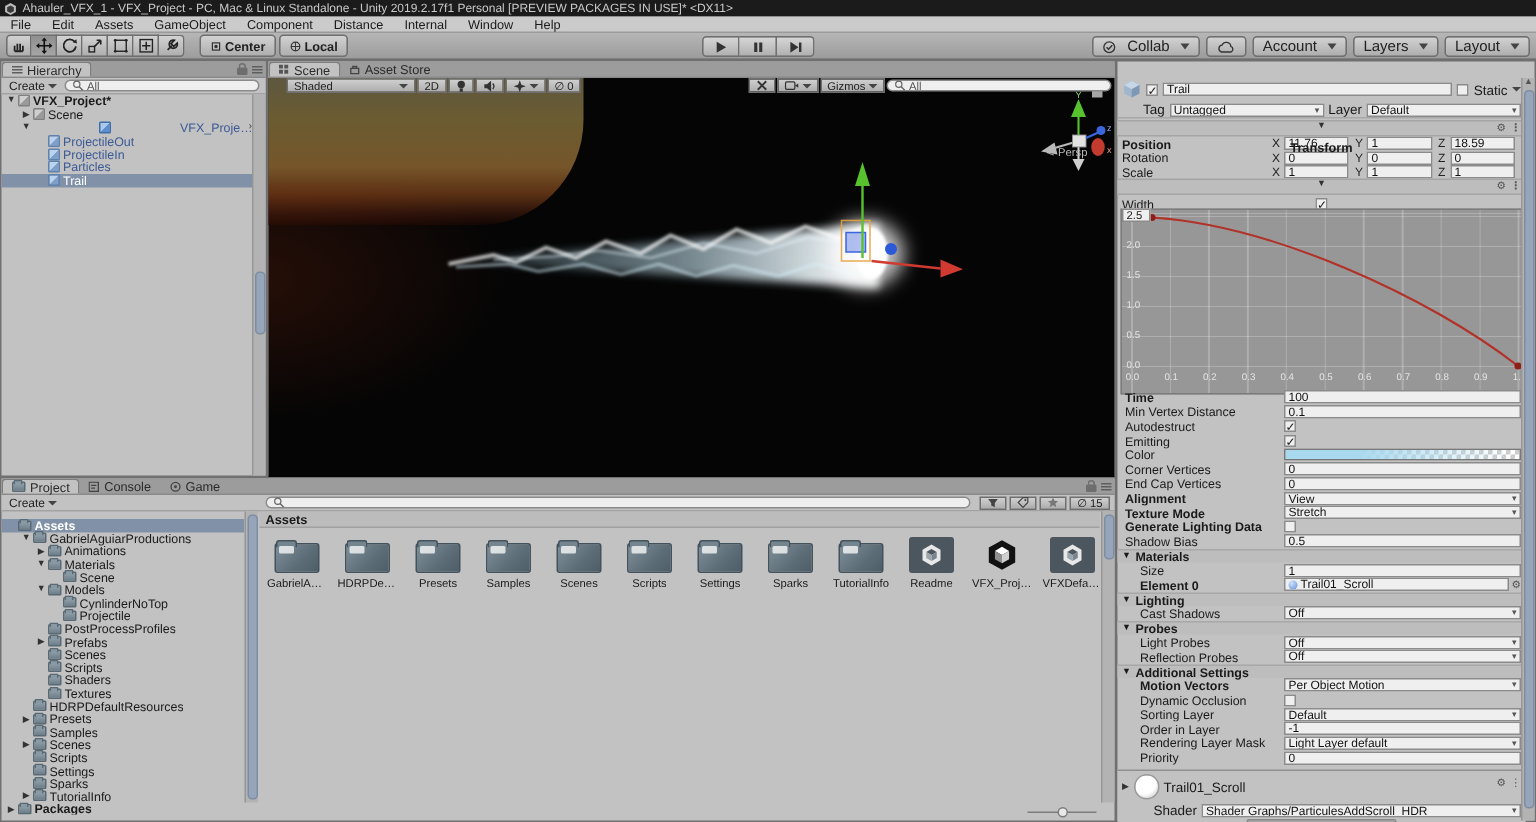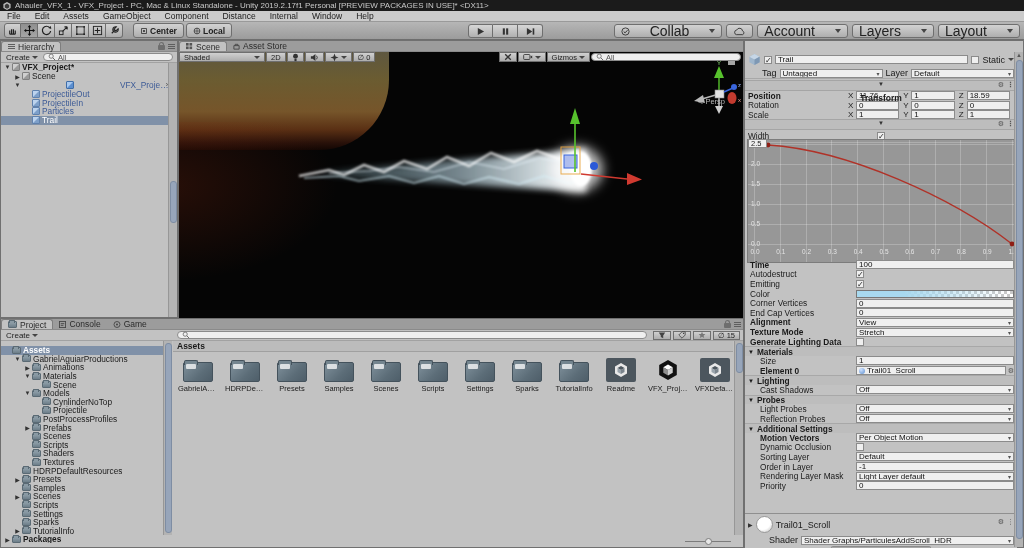--- a/index.html
+++ b/index.html
@@ -16,21 +16,21 @@
   .tbtn:first-child{border-left-width:1px;border-radius:3px 0 0 3px;}
   .tbtn:last-child{border-radius:0 3px 3px 0;}
   .tbtn.on{background:linear-gradient(#8f8f8f,#a5a5a5);}
   .pivotgrp{display:flex;margin-left:10px;}
   .pbtn{height:15px;padding:0 6px;background:linear-gradient(#d2d2d2,#aeaeae);border:1px solid #6f6f6f;border-radius:3px;display:flex;align-items:center;gap:2px;font-size:8.5px;font-weight:bold;color:#222;margin-right:2px;}
   .playgrp{position:absolute;left:468px;top:2px;display:flex;}
   .playbtn{width:25px;height:14px;background:linear-gradient(#d6d6d6,#b0b0b0);border:1px solid #6f6f6f;border-left-width:0;display:flex;align-items:center;justify-content:center;}
   .playbtn:first-child{border-left-width:1px;border-radius:3px 0 0 3px;}
   .playbtn:last-child{border-radius:0 3px 3px 0;}
   .rightgrp{position:absolute;right:4px;top:2px;display:flex;gap:4px;}
-  .dbtn{height:14px;padding:0 6px;background:linear-gradient(#d2d2d2,#aeaeae);border:1px solid #6f6f6f;border-radius:3px;display:flex;align-items:center;gap:20px;font-size:14px;color:#222;}
+  .dbtn{height:14px;padding:0 6px;background:linear-gradient(#d2d2d2,#aeaeae);border:1px solid #6f6f6f;border-radius:3px;display:flex;align-items:center;gap:7px;font-size:10px;color:#222;}
   .dda{width:0;height:0;border-left:3px solid transparent;border-right:3px solid transparent;border-top:4px solid #444;}
 
   
   .panel{position:absolute;background:#c2c2c2;border:1px solid #707070;}
   .tabbar{height:11px;background:#9c9c9c;display:flex;align-items:flex-end;border-bottom:1px solid #8a8a8a;position:relative;}
   .tab{height:10px;padding:0 6px;display:flex;align-items:center;gap:3px;font-size:8.5px;color:#2a2a2a;border-radius:3px 3px 0 0;}
   .tab.active{background:#c2c2c2;border:1px solid #7e7e7e;border-bottom:none;}
   .paniconr{position:absolute;right:2px;top:1px;display:flex;gap:3px;align-items:center;}
   .createrow{height:11px;background:#c2c2c2;border-bottom:1px solid #a2a2a2;display:flex;align-items:center;padding:0 2px;position:relative;}
   .createbtn{font-size:8px;color:#222;display:flex;align-items:center;gap:2px;padding:0 3px;}
@@ -48,21 +48,21 @@
   .cube-blue{background:linear-gradient(135deg,#bcd3ee 49%,#7d9fc9 51%);border:1px solid #5f81ad;}
   .cube-prefab{background:linear-gradient(135deg,#a9c9ef 49%,#5c8fd0 51%);border:1px solid #3f6da8;}
   .foldico{width:9px;height:7px;flex:none;margin-right:2px;background:linear-gradient(#93a3ad,#6d7e89);border:1px solid #5a6a74;border-radius:1px;position:relative;}
   .foldico:before{content:"";position:absolute;left:0;top:-2px;width:4px;height:2px;background:#8a9aa4;border:1px solid #5a6a74;border-bottom:none;border-radius:1px 1px 0 0;}
   .chev{position:absolute;right:2px;font-size:7px;color:#444;}
 
   
   .viewport{position:absolute;left:0;top:11px;width:564px;height:267px;background:#050505;overflow:hidden;}
   .blob{position:absolute;left:-40px;top:-30px;width:250px;height:128px;border-radius:0 0 70px 0;background:linear-gradient(180deg,#55544a 8%,#6b5c31 45%,#76552a 70%,#5a3014 84%,#2a120a 94%,#120603 100%);}
   .blob2{position:absolute;left:-60px;top:70px;width:220px;height:160px;background:radial-gradient(ellipse at 20% 40%,rgba(130,40,15,.28),rgba(0,0,0,0) 70%);}
-  .scenebar{position:absolute;left:0;top:11px;height:10px;display:flex;align-items:center;gap:1px;}
+  .scenebar{position:absolute;left:12px;top:11px;height:10px;display:flex;align-items:center;gap:1px;}
   .sbtn{height:10px;background:linear-gradient(#d0d0d0,#adadad);border:1px solid #6f6f6f;display:flex;align-items:center;justify-content:center;font-size:7.5px;padding:0 4px;gap:2px;color:#222;}
   .scenebar-r{position:absolute;right:2px;top:11px;height:10px;display:flex;align-items:center;gap:1px;}
   .persp{position:absolute;color:#b9b9b9;font-size:7.5px;}
   .trail-svg{position:absolute;left:0;top:0;}
 
   
   .assetshdr{position:absolute;height:11px;background:#bcbcbc;border-bottom:1px solid #a0a0a0;display:flex;align-items:center;padding-left:4px;font-weight:bold;font-size:8.5px;}
   .assetgrid{position:absolute;display:flex;gap:9px;}
   .atile{width:38px;display:flex;flex-direction:column;align-items:center;gap:2px;}
   .aicon{width:30px;height:24px;position:relative;}
@@ -857,20 +857,26 @@
     </div>
 
     <div id="insp-rows" style="position:absolute;left:0;top:219px;width:272px;">
         <div class="irow">
           <span class="rl" style="padding-left: 2px; font-weight: bold;">Time</span>
           <div class="ctl">
             <div class="fld">100</div>
           </div>
         </div>
         <div class="irow">
+          <span class="rl" style="padding-left: 2px;">Min Vertex Distance</span>
+          <div class="ctl">
+            <div class="fld">0.1</div>
+          </div>
+        </div>
+        <div class="irow">
           <span class="rl" style="padding-left: 2px;">Autodestruct</span>
           <div class="ctl">
             <span class="cb">✓</span>
           </div>
         </div>
         <div class="irow">
           <span class="rl" style="padding-left: 2px;">Emitting</span>
           <div class="ctl">
             <span class="cb">✓</span>
           </div>
@@ -908,20 +914,26 @@
             <div class="fld dd">
               <span>Stretch</span>
               <span style="color: rgb(85, 85, 85); font-size: 6px;">▾</span>
             </div>
           </div>
         </div>
         <div class="irow">
           <span class="rl" style="padding-left: 2px; font-weight: bold;">Generate Lighting Data</span>
           <div class="ctl">
             <span class="cb"></span>
+          </div>
+        </div>
+        <div class="irow">
+          <span class="rl" style="padding-left: 2px;">Shadow Bias</span>
+          <div class="ctl">
+            <div class="fld">0.5</div>
           </div>
         </div>
         <div class="irow foldout">
           <span style="font-size: 6px;">▼</span>
           <span>Materials</span>
         </div>
         <div class="irow">
           <span class="rl" style="padding-left: 12px;">Size</span>
           <div class="ctl">
             <div class="fld">1</div>

